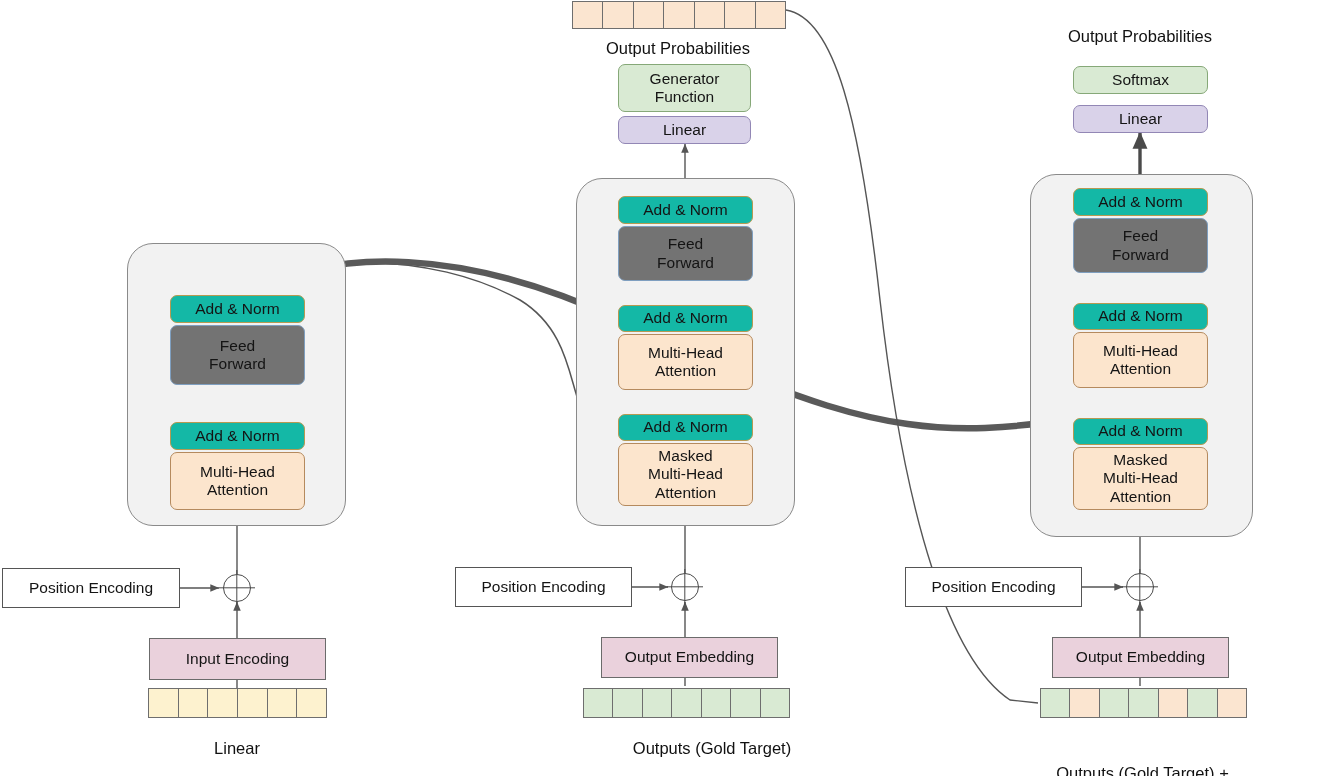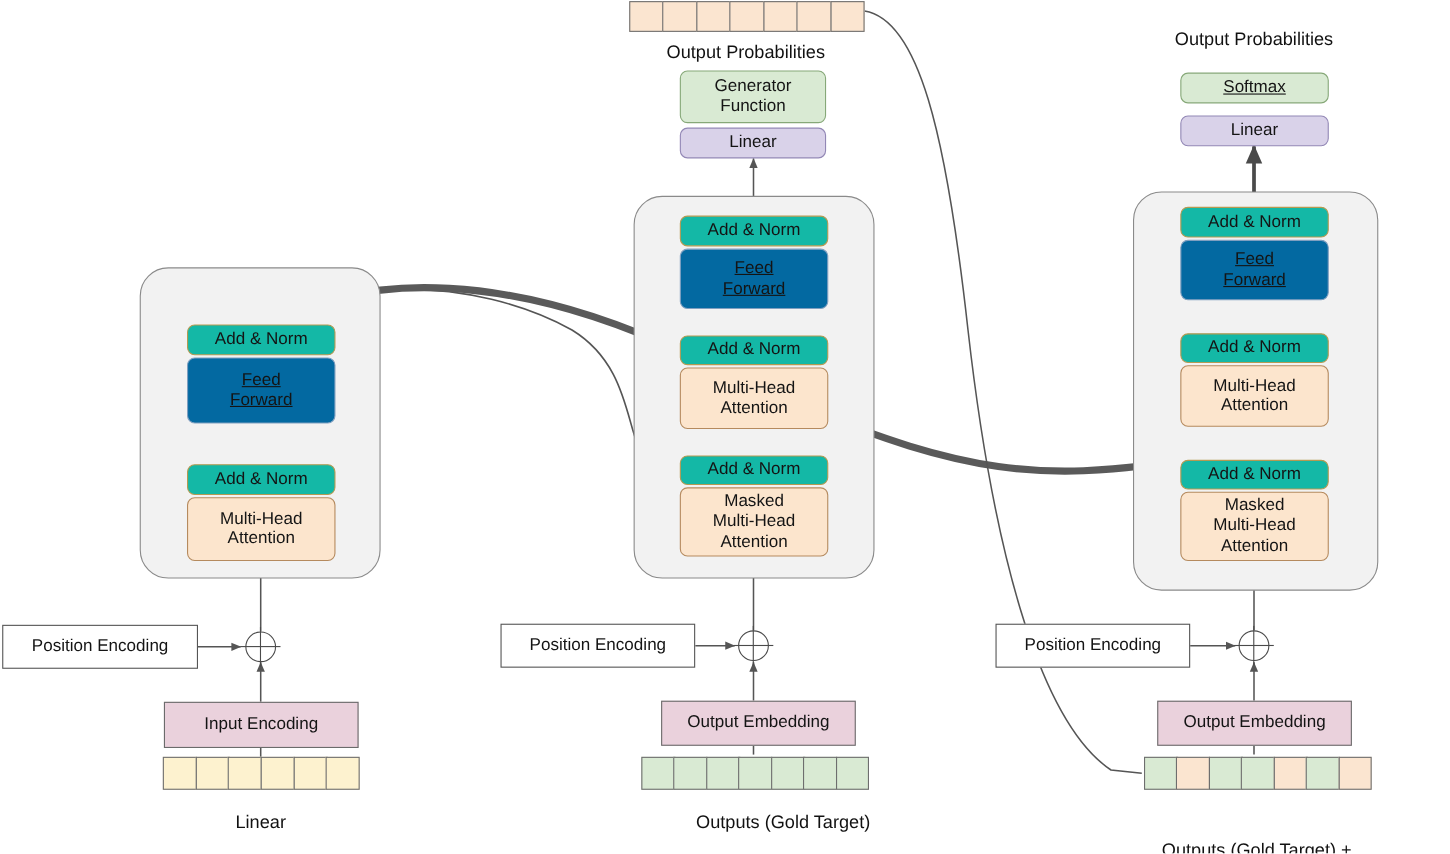--- a/index.html
+++ b/index.html
@@ -41,21 +41,21 @@
     align-items: center;
     justify-content: center;
     text-align: center;
     font-size: 15.5px;
     line-height: 1.18;
     color: #141414;
     white-space: pre-line;
   }
   .node.addnorm   { background: #14b8a6; border-color: #b59a52; }
   .node.attn      { background: #fce5cd; border-color: #b58a5e; }
-  .node.ffn       { background: #0369a1; border-color: #7f9fc0; text-decoration: underline; }
+  .node.ffn       { background: #737373; border-color: #7f9fc0; }
   .node.linear    { background: #d9d2e9; border-color: #9287b5; }
   .node.softmax   { background: #d9ead3; border-color: #86a878; }
   .node.embed     {
     background: #ead1dc;
     border-color: #6b6b6b;
     border-radius: 0;
     border-width: 1.4px;
   }
   .node.posenc {
     background: #ffffff;
@@ -239,21 +239,21 @@
       <div class="token-cell tc-green"></div>
       <div class="token-cell tc-green"></div>
       <div class="token-cell tc-green"></div>
       <div class="token-cell tc-green"></div>
     </div>
 
   <div class="caption" style="left:612px; top:738px; width:200px;">Outputs (Gold Target)</div>
 
   <div class="caption" style="left:1040px; top:26px; width:200px;">Output Probabilities</div>
 
-  <div class="node softmax" style="left:1073px; top:66px; width:135px; height:28px;text-decoration:underline;">Softmax</div>
+  <div class="node softmax" style="left:1073px; top:66px; width:135px; height:28px;">Softmax</div>
   <div class="node linear" style="left:1073px; top:105px; width:135px; height:28px;">Linear</div>
 
   <div class="stack-frame" style="left:1030px; top:174px; width:223px; height:363px;"></div>
 
   <div class="node addnorm" style="left:1073px; top:188px; width:135px; height:28px;">Add &amp; Norm</div>
   <div class="node ffn" style="left:1073px; top:218px; width:135px; height:55px;">Feed
 Forward</div>
   <div class="node addnorm" style="left:1073px; top:303px; width:135px; height:27px;">Add &amp; Norm</div>
   <div class="node attn" style="left:1073px; top:332px; width:135px; height:56px;">Multi-Head
 Attention</div>

